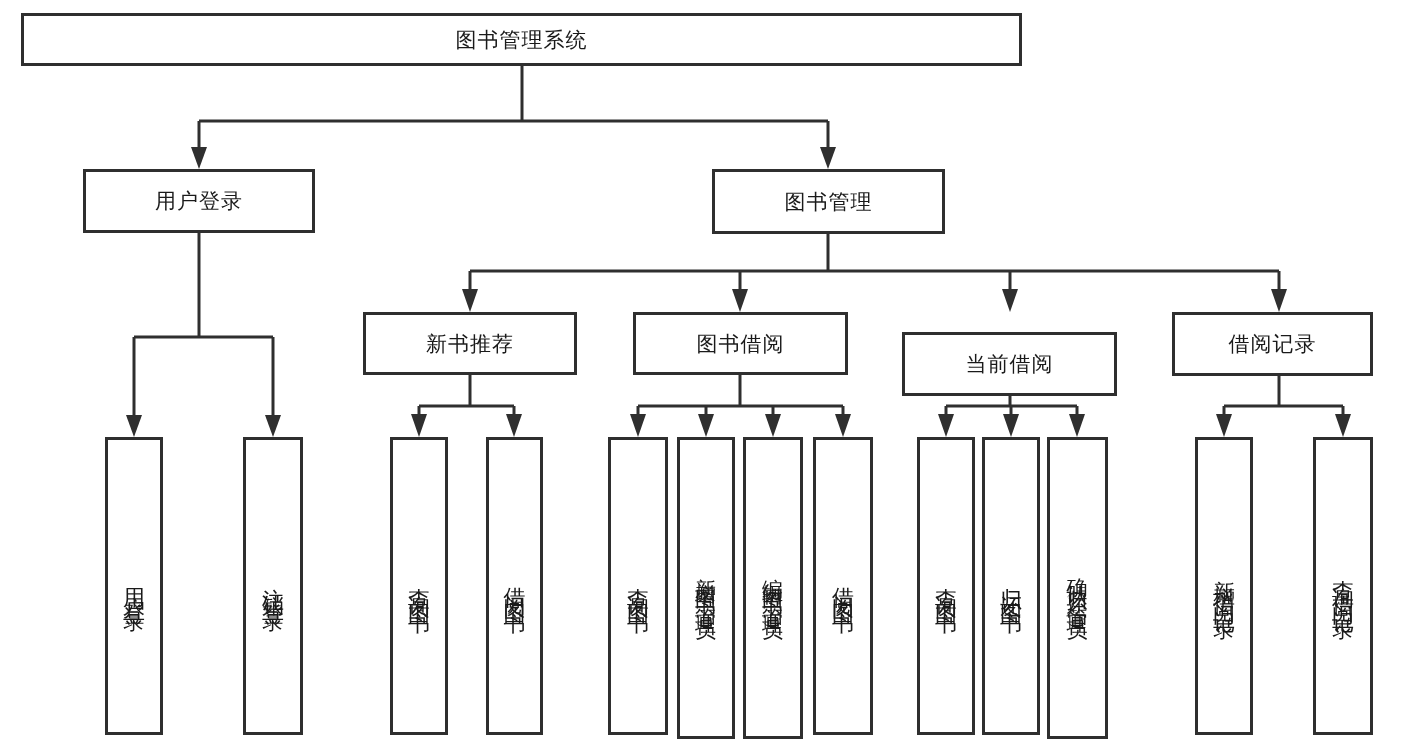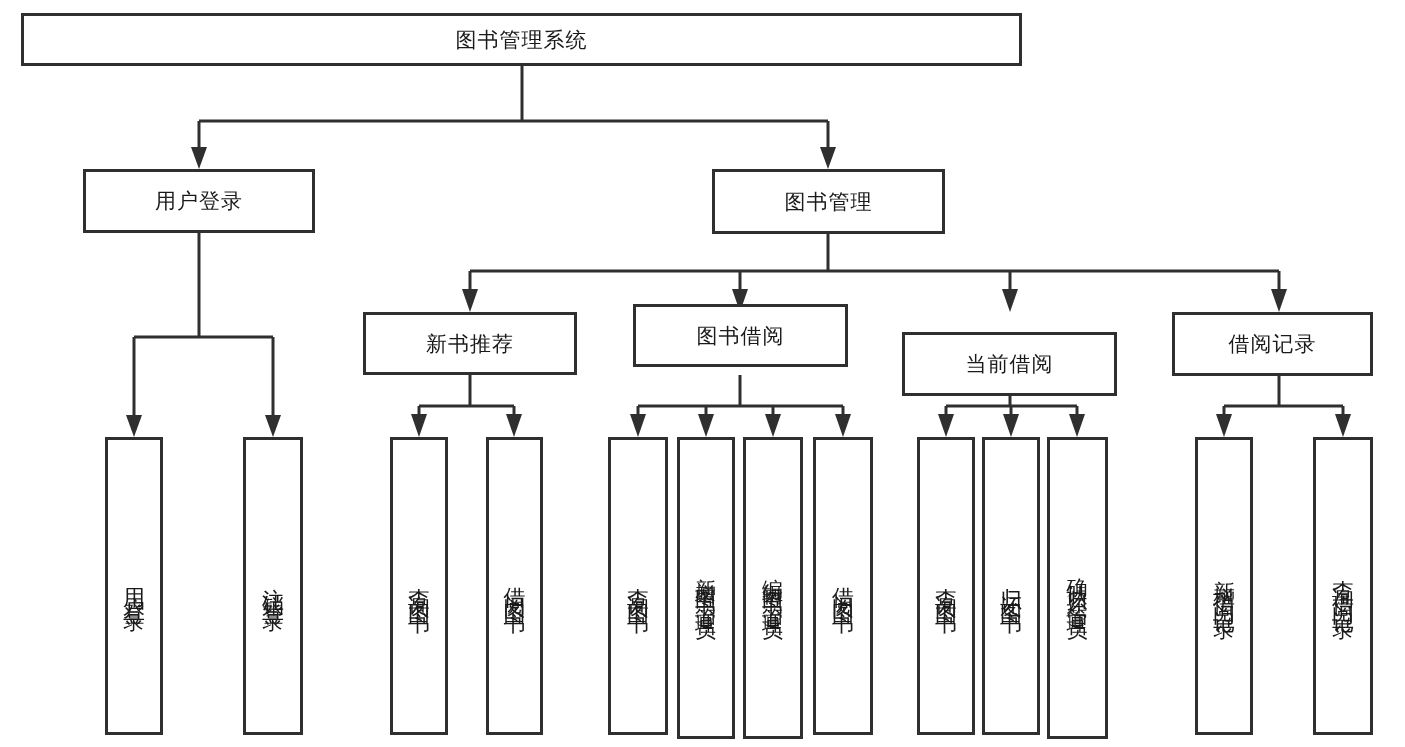--- a/index.html
+++ b/index.html
@@ -108,21 +108,21 @@
   <div class="hbox" style="left:83px;top:169px;width:232px;height:64px;">
     <span class="lbl">用户登录</span>
   </div>
   <div class="hbox" style="left:712px;top:169px;width:233px;height:65px;">
     <span class="lbl">图书管理</span>
   </div>
 
   <div class="hbox" style="left:363px;top:312px;width:214px;height:63px;">
     <span class="lbl">新书推荐</span>
   </div>
-  <div class="hbox" style="left:633px;top:304px;width:215px;height:63px;">
+  <div class="hbox" style="left:633px;top:312px;width:215px;height:63px;">
     <span class="lbl">图书借阅</span>
   </div>
   <div class="hbox" style="left:902px;top:312px;width:215px;height:64px;margin-top:20px;">
     <span class="lbl">当前借阅</span>
   </div>
   <div class="hbox" style="left:1172px;top:312px;width:201px;height:64px;">
     <span class="lbl">借阅记录</span>
   </div>
 
   <div class="vbox" style="left:105px;top:437px;width:58px;height:298px;">

